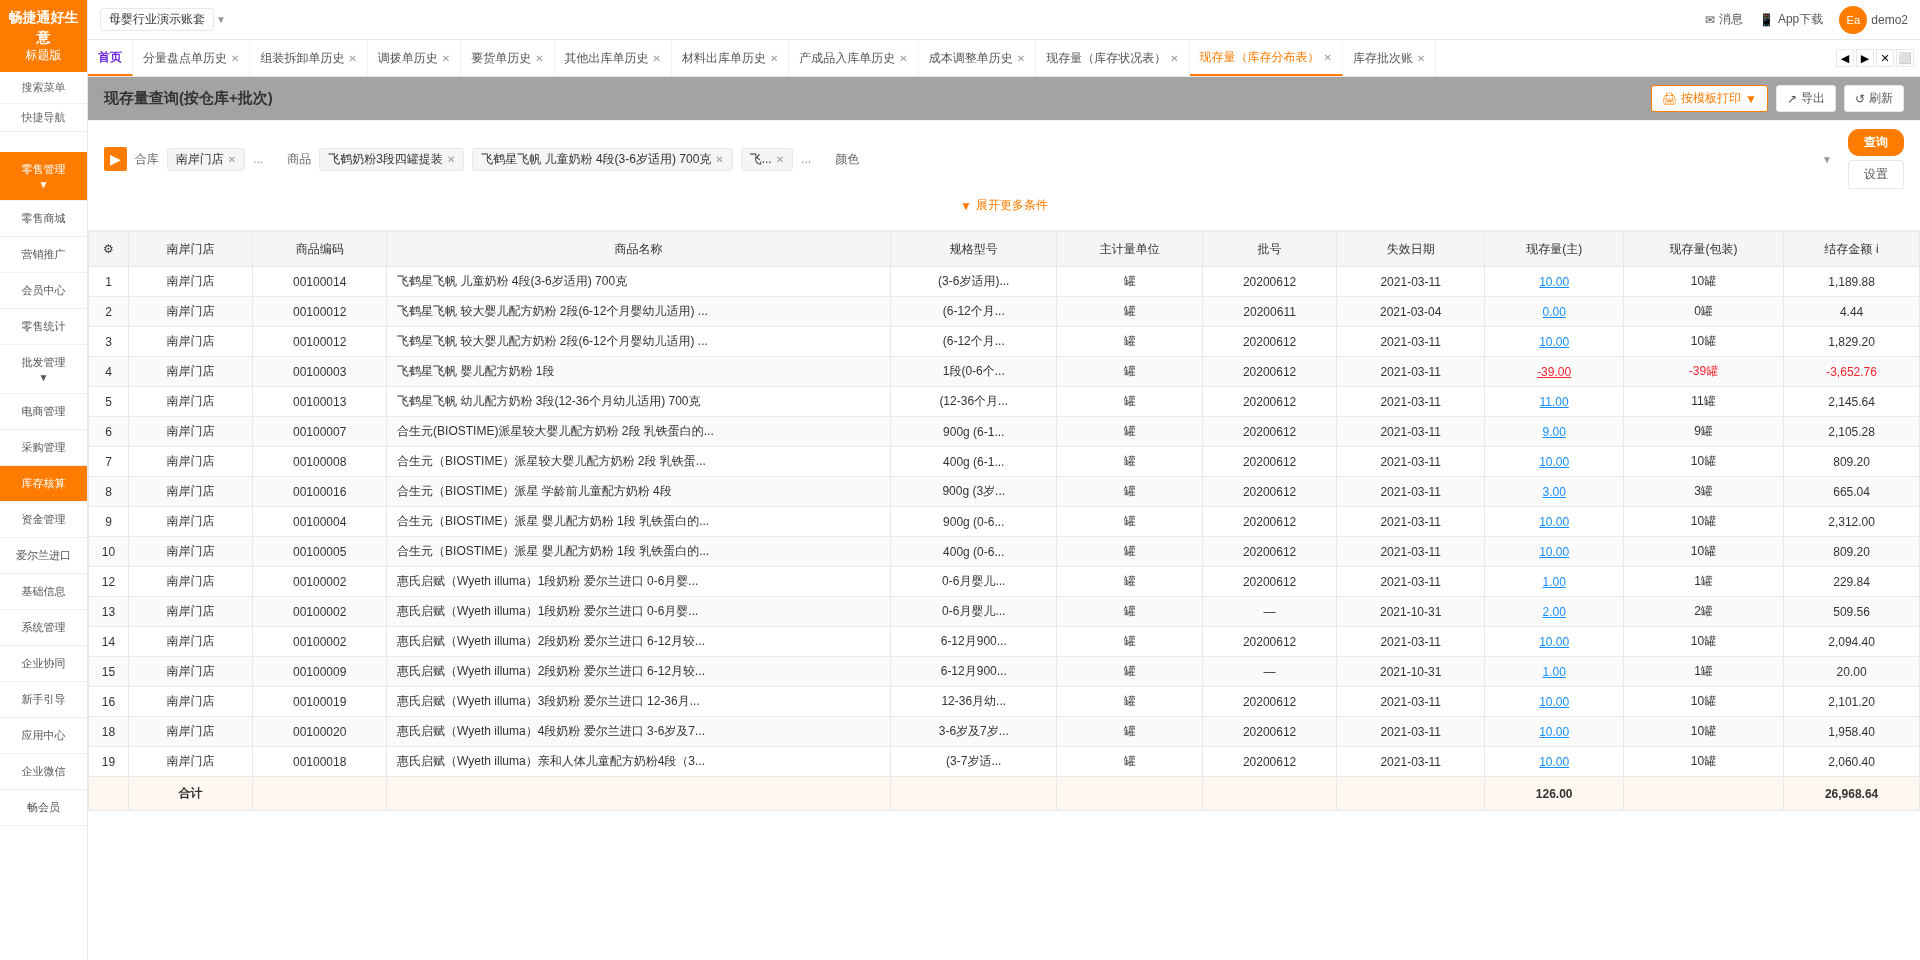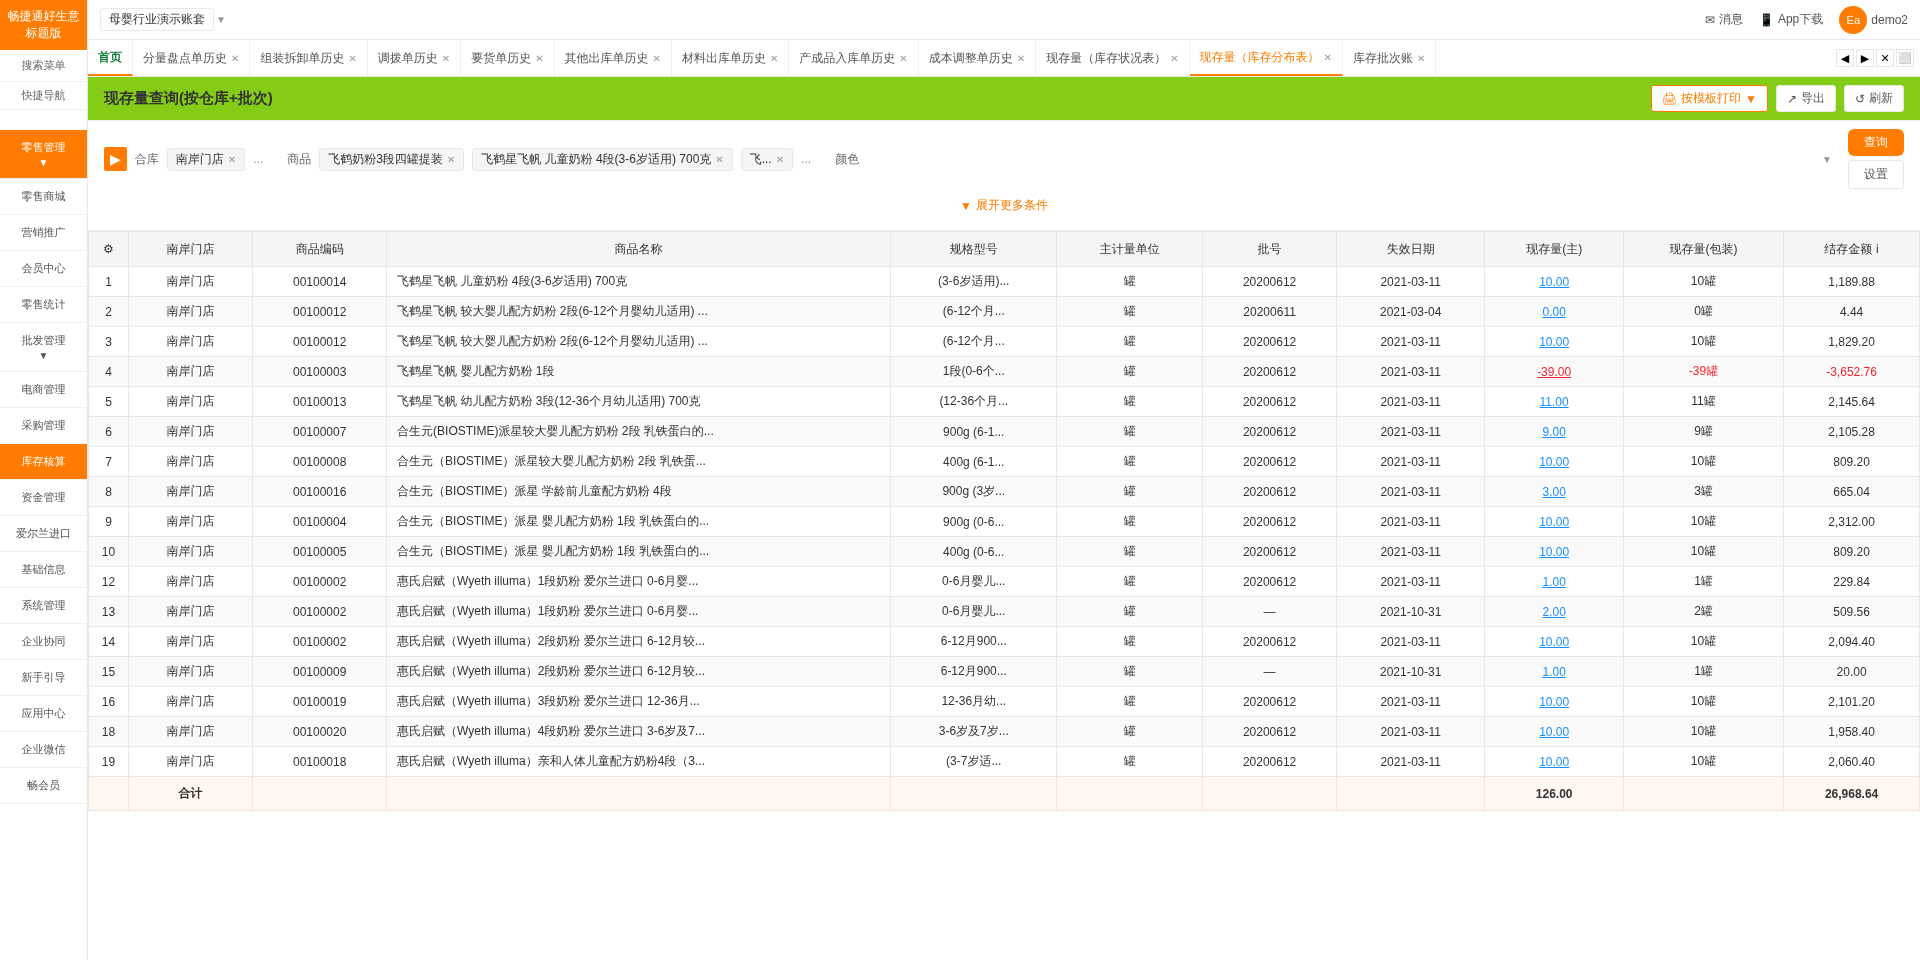--- a/index.html
+++ b/index.html
@@ -14,21 +14,21 @@
     .sidebar-item.active { background: #ff7c00; color: #fff; margin-top: 20px; }
 
     
     .main { flex: 1; display: flex; flex-direction: column; overflow: hidden; }
     .nav-tab { display: flex; align-items: center; padding: 0 10px; height: 36px; font-size: 12px; color: #555; cursor: pointer; border-right: 1px solid #f0f0f0; white-space: nowrap; position: relative; }
     .nav-tab .close-btn { margin-left: 4px; color: #999; font-size: 10px; cursor: pointer; }
     .nav-tab.home { color: #ff7c00; font-weight: bold; }
     .user-avatar { width: 28px; height: 28px; border-radius: 50%; background: #ff7c00; color: #fff; display: flex; align-items: center; justify-content: center; font-size: 11px; }
 
     
-    .page-header { background: #84cc16; padding: 8px 16px; border-bottom: 1px solid #f0f0f0; display: flex; align-items: center; justify-content: space-between; }
+    .page-header { background: #a3a3a3; padding: 8px 16px; border-bottom: 1px solid #f0f0f0; display: flex; align-items: center; justify-content: space-between; }
     .page-title { font-size: 15px; font-weight: bold; color: #333; }
     .page-actions { display: flex; align-items: center; gap: 8px; }
     .btn-template { display: flex; align-items: center; gap: 4px; padding: 4px 10px; border: 1px solid #ff7c00; color: #ff7c00; background: #fff; border-radius: 3px; cursor: pointer; font-size: 12px; }
     .btn-export { display: flex; align-items: center; gap: 4px; padding: 4px 10px; border: 1px solid #e8e8e8; color: #555; background: #fff; border-radius: 3px; cursor: pointer; font-size: 12px; }
     .btn-refresh { display: flex; align-items: center; gap: 4px; padding: 4px 10px; border: 1px solid #e8e8e8; color: #555; background: #fff; border-radius: 3px; cursor: pointer; font-size: 12px; }
 
     
     .filter-area { background: #fff; padding: 8px 16px; border-bottom: 1px solid #f0f0f0; }
     .filter-row { display: flex; align-items: center; gap: 8px; flex-wrap: wrap; }
     .filter-label { color: #666; font-size: 12px; white-space: nowrap; }
@@ -45,42 +45,42 @@
     thead th { padding: 8px 10px; text-align: center; border: 1px solid #e8e8e8; font-weight: normal; color: #333; white-space: nowrap; position: sticky; top: 0; background: #f5f5f5; z-index: 2; }
     tbody tr { background: #fff; }
     tbody tr:nth-child(even) { background: #fafafa; }
     tbody td { padding: 6px 10px; text-align: center; border: 1px solid #e8e8e8; color: #333; white-space: nowrap; }
     tbody td.text-left { text-align: left; }
     tbody td.link { color: #1890ff; text-decoration: underline; cursor: pointer; }
     .total-row { background: #fff7f0 !important; font-weight: bold; }
     .total-row td { padding: 8px 10px; border: 1px solid #e8e8e8; }
 
     
-    .btn-query { background: #ff7c00; color: #fff; border: none; padding: 5px 16px; border-radius: 6px; cursor: pointer; font-size: 12px; }
+    .btn-query { background: #ff7c00; color: #fff; border: none; padding: 5px 16px; border-radius: 11px; cursor: pointer; font-size: 12px; font-weight: bold; }
     .btn-settings { background: #fff; color: #555; border: 1px solid #e8e8e8; padding: 5px 12px; border-radius: 3px; cursor: pointer; font-size: 12px; }
 
     
     .top-header { display: flex; align-items: center; background: #fff; border-bottom: 1px solid #e8e8e8; height: 40px; padding: 0 12px; }
     .breadcrumb-nav { display: flex; align-items: center; gap: 2px; font-size: 12px; }
     .top-right { margin-left: auto; display: flex; align-items: center; gap: 16px; }
     .top-right-item { display: flex; align-items: center; gap: 4px; font-size: 12px; color: #555; cursor: pointer; }
 
     
     ::-webkit-scrollbar { width: 6px; height: 6px; }
     ::-webkit-scrollbar-track { background: #f1f1f1; }
     ::-webkit-scrollbar-thumb { background: #ccc; border-radius: 3px; }
 
     .orange-arrow { background: #ff7c00; color: #fff; border: none; padding: 4px 6px; cursor: pointer; font-size: 14px; border-radius: 2px; }
   </style>
 </head>
 <body>
 
 <div class="sidebar">
   <div class="sidebar-logo">
-    <div style="font-size:12px;font-weight:normal;">畅捷通好生意</div>
+    <div style="font-size:14px;font-weight:bold;">畅捷通好生意</div>
     <div style="font-size:12px;">标题版</div>
   </div>
   <div class="sidebar-search">搜索菜单</div>
   <div class="sidebar-nav-label">快捷导航</div>
   <div class="sidebar-item active">
     <span>零售管理</span>
     <span style="font-size:10px;">▼</span>
   </div>
   <div class="sidebar-item">
     <span>零售商城</span>
@@ -153,21 +153,21 @@
         <span>App下载</span>
       </div>
       <div class="top-right-item">
         <div class="user-avatar">Ea</div>
         <span>demo2</span>
       </div>
     </div>
   </div>
 
   <div style="background:#fff;border-bottom:1px solid #e8e8e8;display:flex;align-items:stretch;overflow:hidden;position:relative;">
-    <div class="nav-tab home" style="color:#15803d;border-bottom:2px solid #ff7c00;">首页</div>
+    <div class="nav-tab home" style="color:#6d28d9;border-bottom:2px solid #ff7c00;">首页</div>
     <div class="nav-tab">分量盘点单历史 <span class="close-btn">✕</span></div>
     <div class="nav-tab">组装拆卸单历史 <span class="close-btn">✕</span></div>
     <div class="nav-tab">调拨单历史 <span class="close-btn">✕</span></div>
     <div class="nav-tab">要货单历史 <span class="close-btn">✕</span></div>
     <div class="nav-tab">其他出库单历史 <span class="close-btn">✕</span></div>
     <div class="nav-tab">材料出库单历史 <span class="close-btn">✕</span></div>
     <div class="nav-tab">产成品入库单历史 <span class="close-btn">✕</span></div>
     <div class="nav-tab">成本调整单历史 <span class="close-btn">✕</span></div>
     <div class="nav-tab">现存量（库存状况表） <span class="close-btn">✕</span></div>
     <div class="nav-tab" style="border-bottom:2px solid #ff7c00;color:#ff7c00;">现存量（库存分布表） <span class="close-btn">✕</span></div>

